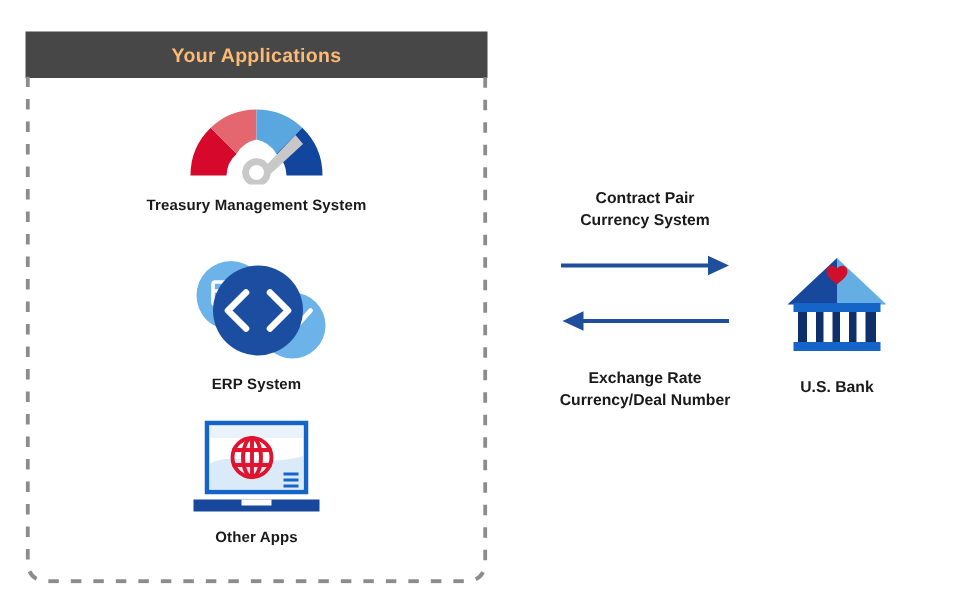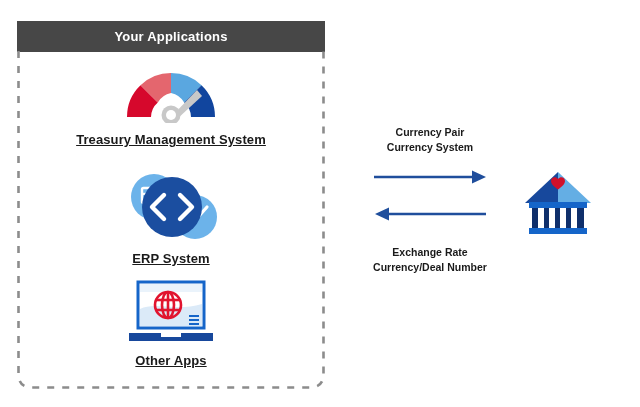--- a/index.html
+++ b/index.html
@@ -29,21 +29,21 @@
     left: 0;
     top: 0;
     width: 308px;
     height: 31px;
     background: #474747;
     display: flex;
     align-items: center;
     justify-content: center;
   }
   #apps-header-title {
-    color: #ffffff;
+    color: #fdba74;
     font-size: 13px;
     font-weight: bold;
     letter-spacing: 0.2px;
   }
   #apps-dashed-body {
     position: absolute;
     left: 0;
     top: 30px;
     width: 308px;
     height: 338px;
@@ -58,25 +58,24 @@
     text-align: center;
   }
   .app-icon {
     height: 66px;
     display: flex;
     align-items: center;
     justify-content: center;
   }
   .app-label {
     margin-top: 5px;
-    font-size: 13px;
+    font-size: 10px;
     font-weight: bold;
     color: #1a1a1a;
     letter-spacing: 0.1px;
-    text-decoration: underline;
   }
   #app-tms  { top: 40px; }
   #app-erp  { top: 145px; }
   #app-other{ top: 255px; }
   #app-erp .app-icon { height: 80px; }
   #app-other .app-icon { height: 72px; }
 
   
   #flow {
     position: absolute;
@@ -202,21 +201,21 @@
           <path d="M38 54 L58 54 L58 58 L38 58 Z" fill="#ffffff"></path>
         </svg>
       </div>
       <div class="app-label">Other Apps</div>
     </div>
   </div>
 
   <div id="flow">
 
     <div>
-      <div class="flow-label-line">Currency Pair</div>
+      <div class="flow-label-line">Contract Pair</div>
       <div class="flow-label-line">Currency System</div>
     </div>
 
     <div id="flow-arrows">
       <svg width="150" height="54" viewBox="0 0 150 54">
         <g>
           <line x1="19" y1="10" x2="118" y2="10" stroke="#1f4e9c" stroke-width="2.6"></line>
           <path d="M117 3.5 L131 10 L117 16.5 Z" fill="#1f4e9c"></path>
         </g>
         <g>
@@ -247,15 +246,16 @@
         <g fill="#ffffff">
           <rect x="17" y="38" width="6" height="21"></rect>
           <rect x="28" y="38" width="6" height="21"></rect>
           <rect x="39" y="38" width="6" height="21"></rect>
           <rect x="50" y="38" width="6" height="21"></rect>
         </g>
 
         <rect x="8" y="58" width="58" height="6" fill="#1565c9"></rect>
       </svg>
     </div>
+    <div id="bank-label">U.S. Bank</div>
   </div>
 
 </div>
 
 </body></html>

